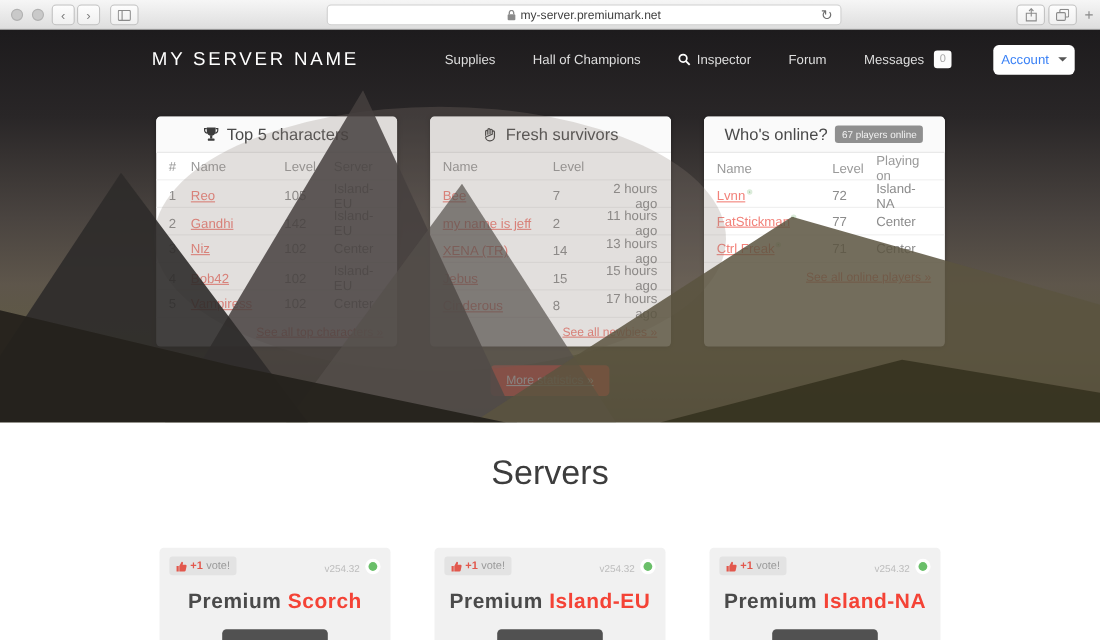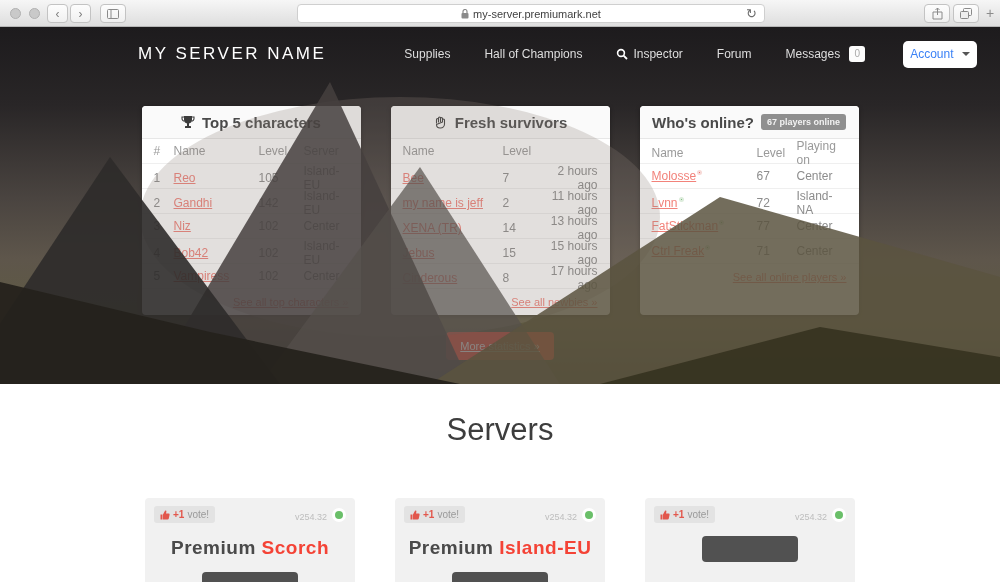--- a/index.html
+++ b/index.html
@@ -53,21 +53,21 @@
     align-items:center; gap:8px; font-size:12px; color:#3b82f6; cursor:pointer; }
   .caret { width:0; height:0; border-left:4px solid transparent;
     border-right:4px solid transparent; border-top:4px solid #555; }
 
   
   .panels { display:flex; justify-content:center; gap:30px; margin-top:34px; }
   .panel { width:219px; background:#fff; border-radius:4px;
     box-shadow:0 1px 4px rgba(0,0,0,.35); overflow:hidden; font-size:12px; }
   .panel-head { height:33px; background:#fafafa; border-bottom:1px solid #e7e7e7;
     display:flex; align-items:center; justify-content:center; gap:7px;
-    color:#4a4a4a; font-size:15px;font-weight:bold; }
+    color:#4a4a4a; font-size:15px; }
   .online-badge { background:#8f8f8f; color:#f2f2f2; font-size:9px;
     padding:3px 6px; border-radius:3px; }
   .t-cols, .t-row { display:grid; align-items:center; height:25px;
     padding:0 12px; color:#8c8c8c; }
   .t-cols { color:#9a9a9a; height:24px; }
   .t-row { border-top:1px solid #efefef; }
   .g1 { grid-template-columns:20px 85px 45px auto; }
   .g2 { grid-template-columns:100px 32px auto; }
   .g2 .time { text-align:right; }
   .g3 { grid-template-columns:105px 40px auto; }
@@ -300,25 +300,20 @@
       <div class="panel-head">
         <span>Who's online?</span>
         <span class="online-badge">67 players online</span>
       </div>
       <div class="t-cols g3">
         <span>Name</span>
         <span>Level</span>
         <span>Playing on</span>
       </div>
       <div class="t-row g3">
-        <span><a class="name-link">Molosse</a><span class="dot dot-red"></span></span>
-        <span>67</span>
-        <span>Center</span>
-      </div>
-      <div class="t-row g3">
         <span><a class="name-link">Lvnn</a><span class="dot dot-green"></span></span>
         <span>72</span>
         <span>Island-NA</span>
       </div>
       <div class="t-row g3">
         <span><a class="name-link">FatStickman</a><span class="dot dot-green"></span></span>
         <span>77</span>
         <span>Center</span>
       </div>
       <div class="t-row g3">
@@ -400,17 +395,21 @@
           <span class="vote-plus">+1</span>
           <span class="vote-word">vote!</span>
         </span>
         <span class="version-wrap">
           <span class="version">v254.32</span>
           <span class="status-ring">
               <i></i>
             </span>
         </span>
       </div>
+      <div class="card-title">
+        <span>Premium</span>
+        <span class="srv">Island-NA</span>
+      </div>
       <button class="card-btn"></button>
     </div>
 
   </div>
 </div>
 
 </body></html>

